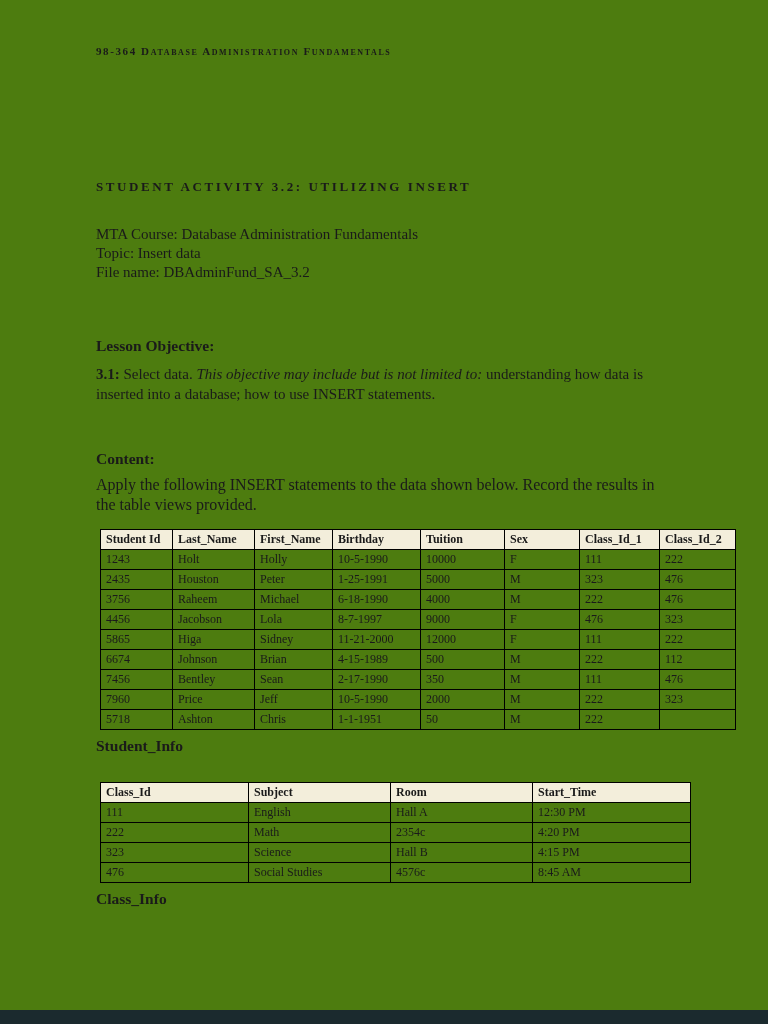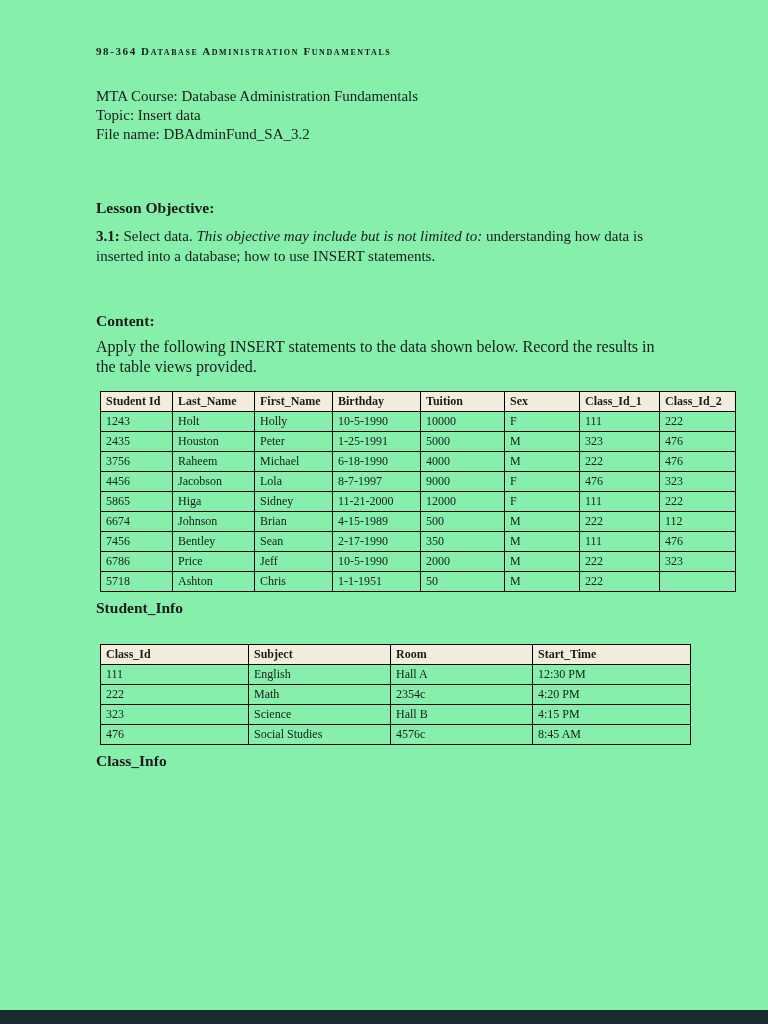--- a/index.html
+++ b/index.html
@@ -1,19 +1,19 @@
 <!DOCTYPE html>
 <html><head>
 <meta charset="utf-8">
 <style>
   * { margin: 0; padding: 0; box-sizing: border-box; }
   html, body { width: 768px; height: 1024px; background: #ffffff; }
   body { font-family: "Liberation Serif", serif; color: #1a1a1a; position: relative; overflow: hidden; }
 
-  .page { width: 768px; height: 1024px; background: #86efac; padding: 45px 96px 0 96px; position: relative; }
+  .page { width: 768px; height: 1024px; background: #4d7c0f; padding: 45px 96px 0 96px; position: relative; }
 
   .doc-header {
     font-size: 11px; font-weight: bold; letter-spacing: 1.6px;
     font-variant: small-caps;
   }
 
   .doc-title {
     margin-top: 122px;
     font-size: 13px; font-weight: bold; letter-spacing: 2.6px;
   }
@@ -64,20 +64,21 @@
     background: #1b2a2e;
   }
 </style>
 </head>
 <body>
 
 <div class="page">
 
   <div class="doc-header">98-364 Database Administration Fundamentals</div>
 
+  <div class="doc-title">STUDENT ACTIVITY 3.2: UTILIZING INSERT</div>
 
   <div class="meta">
     <div>MTA Course: Database Administration Fundamentals</div>
     <div>Topic: Insert data</div>
     <div>File name: DBAdminFund_SA_3.2</div>
   </div>
 
   <div class="section-heading lesson-heading">Lesson Objective:</div>
   <div class="objective">
     <span class="b">3.1:</span><span> Select data. </span><span class="i">This objective may include but is not limited to: </span><span>understanding how data is inserted into a database; how to use INSERT statements.</span>
@@ -174,21 +175,21 @@
           <td>7456</td>
           <td>Bentley</td>
           <td>Sean</td>
           <td>2-17-1990</td>
           <td>350</td>
           <td>M</td>
           <td>111</td>
           <td>476</td>
         </tr>
         <tr>
-          <td>6786</td>
+          <td>7960</td>
           <td>Price</td>
           <td>Jeff</td>
           <td>10-5-1990</td>
           <td>2000</td>
           <td>M</td>
           <td>222</td>
           <td>323</td>
         </tr>
         <tr>
           <td>5718</td>

